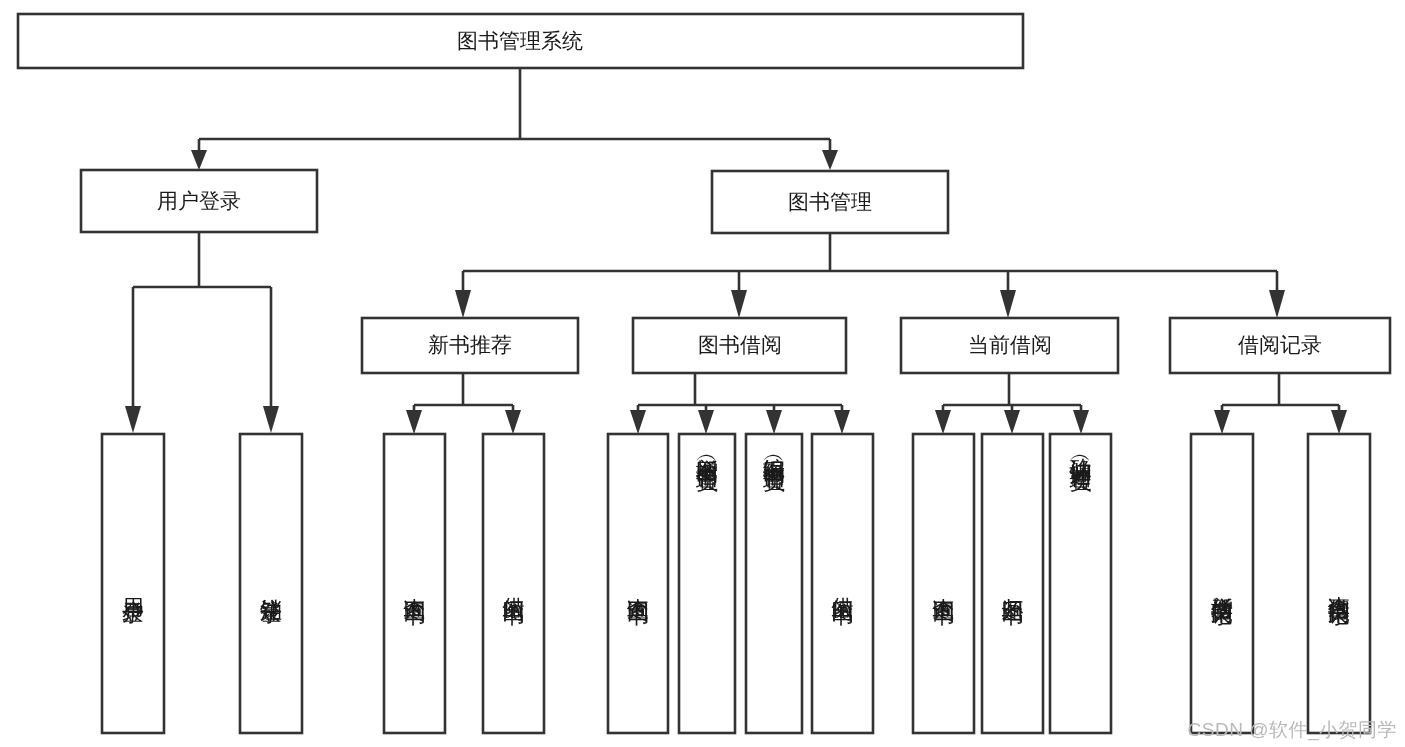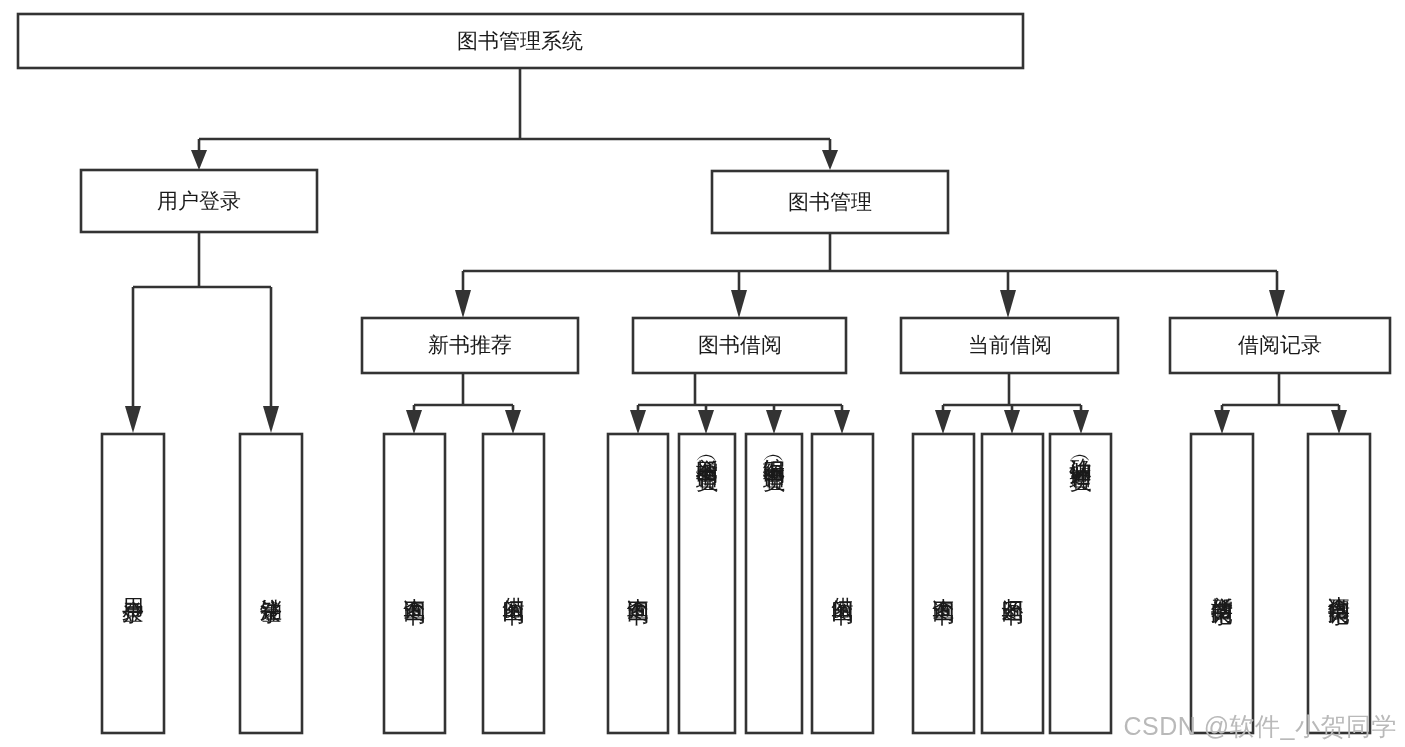--- a/index.html
+++ b/index.html
@@ -63,21 +63,21 @@
     justify-content: center;
     text-align: center;
     white-space: nowrap;
     user-select: none;
   }
   .watermark {
     position: absolute;
     right: 8px;
     bottom: 4px;
     font-family: "Liberation Sans", "DejaVu Sans", sans-serif;
-    font-size: 25px;
+    font-size: 19px;
     color: #b9b9b9;
     letter-spacing: 0.5px;
     white-space: nowrap;
   }
 </style>
 </head>
 <body>
 
 <div id="diagram-root">
 

